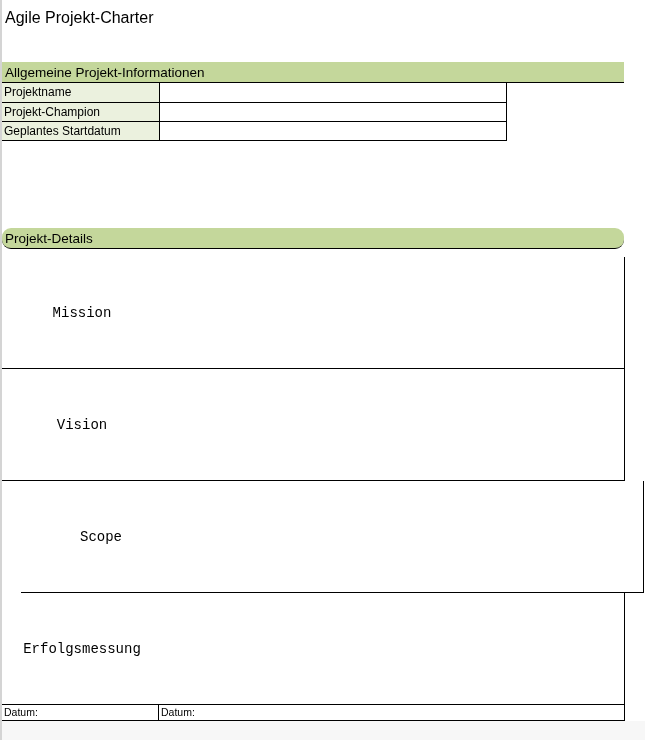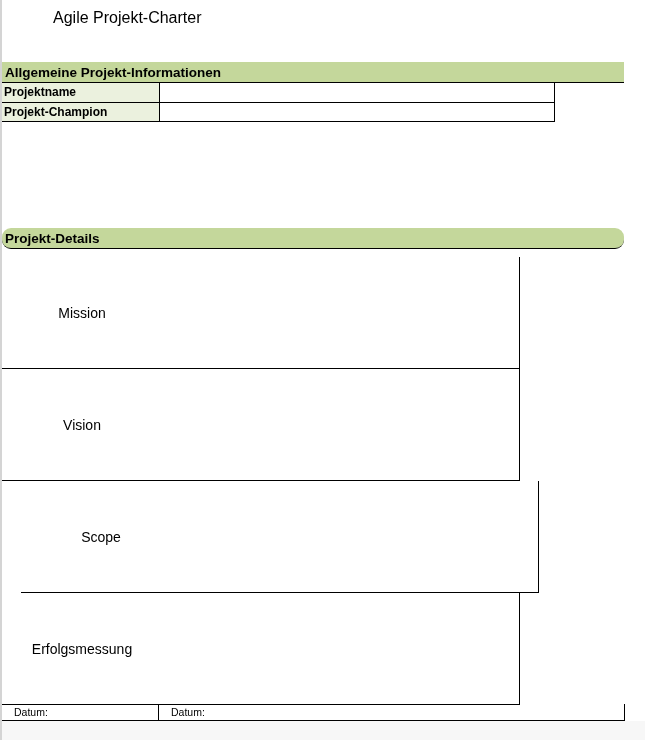--- a/index.html
+++ b/index.html
@@ -1,33 +1,33 @@
 <!DOCTYPE html>
 <html><head>
   <meta charset="utf-8">
   <style>
     * { box-sizing: border-box; margin: 0; padding: 0; }
     html, body { width: 645px; height: 740px; background: #ffffff; overflow: hidden; }
     body { position: relative; font-family: "Liberation Sans", "DejaVu Sans", sans-serif; color: #000; }
     .left-rule { position: absolute; left: 0; top: 0; width: 2px; height: 740px; background: #d4d4d4; }
     .bottom-gray { position: absolute; left: 2px; top: 721px; width: 643px; height: 19px; background: #f7f7f7; }
-    .title { position: absolute; left: 5px; top: 9px; font-size: 16px; margin-left: 48px; }
+    .title { position: absolute; left: 5px; top: 9px; font-size: 16px; }
     .section-header { position: absolute; left: 2px; width: 622px; height: 21px; background: #c4d79b;
-      font-weight: bold; font-size: 13.5px; padding-left: 3px; line-height: 22px; border-bottom: 1.5px solid #000; }
-    .info-table { position: absolute; left: 2px; top: 83px; width: 553px; border-collapse: collapse; font-weight: bold; }
+      font-weight: normal; font-size: 13.5px; padding-left: 3px; line-height: 22px; border-bottom: 1.5px solid #000; }
+    .info-table { position: absolute; left: 2px; top: 83px; width: 505px; border-collapse: collapse; }
     .info-row { height: 19px; }
     .info-label { width: 157px; background: #ebf1de; font-size: 12px; padding-left: 2px; line-height: 18px;
       border-right: 1.5px solid #000; border-bottom: 1.5px solid #000; white-space: nowrap; }
     .info-value { border-right: 1.5px solid #000; border-bottom: 1.5px solid #000; }
-    .detail-box { position: absolute; left: 2px; width: 518px; height: 112px; border-right: 1.5px solid #000;
-      border-bottom: 1.5px solid #000; }
+    .detail-box { position: absolute; left: 2px; width: 623px; height: 112px; border-right: 1.5px solid #000;
+      border-bottom: 1.5px solid #000; font-family: Liberation Mono, monospace; }
     .detail-label { position: absolute; width: 160px; text-align: center; top: 48px; font-size: 14px; }
     .datum-row { position: absolute; left: 2px; top: 704px; width: 623px; height: 17px; display: flex;
       border-bottom: 1.5px solid #000; border-right: 1.5px solid #000; }
-    .datum-cell { font-size: 10.5px; line-height: 16px; padding-left: 12px; }
+    .datum-cell { font-size: 10.5px; line-height: 16px; padding-left: 2px; }
     .datum-cell.first { width: 157px; border-right: 1.5px solid #000; }
     .datum-cell.second { flex: 1; }
   </style>
 </head>
 <body>
 
 <div class="left-rule"></div>
 <div class="bottom-gray"></div>
 
 <div class="title">Agile Projekt-Charter</div>
@@ -35,20 +35,24 @@
 <div class="section-header" style="top:62px;">Allgemeine Projekt-Informationen</div>
 
 <table class="info-table">
   <tbody>
       <tr class="info-row">
     <td class="info-label">Projektname</td>
     <td class="info-value"></td>
   </tr>
   <tr class="info-row">
     <td class="info-label">Projekt-Champion</td>
+    <td class="info-value"></td>
+  </tr>
+  <tr class="info-row">
+    <td class="info-label">Geplantes Startdatum</td>
     <td class="info-value"></td>
   </tr>
 </tbody>
   </table>
 
 <div class="section-header" style="top:228px;border-radius:9px;">Projekt-Details</div>
 
 <div class="detail-box" style="top:257px;">
   <div class="detail-label" style="left:0px;">Mission</div>
 </div>

